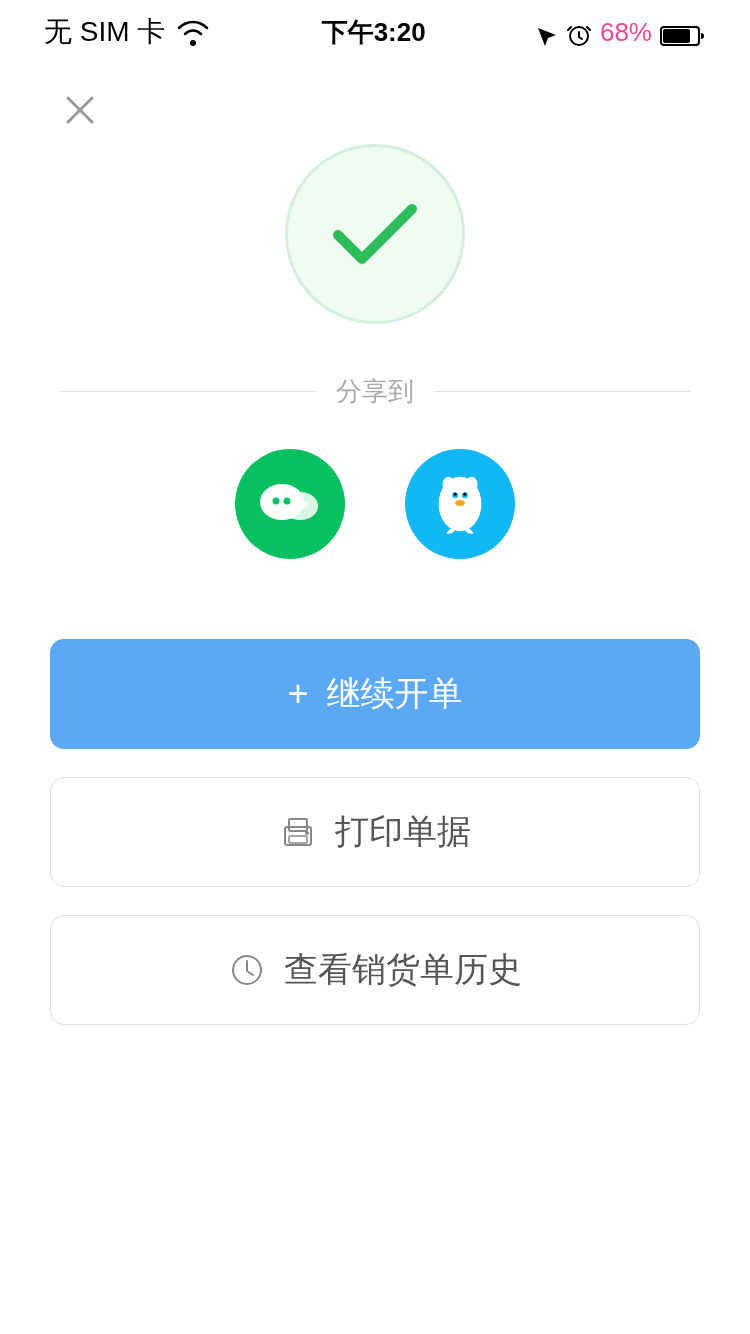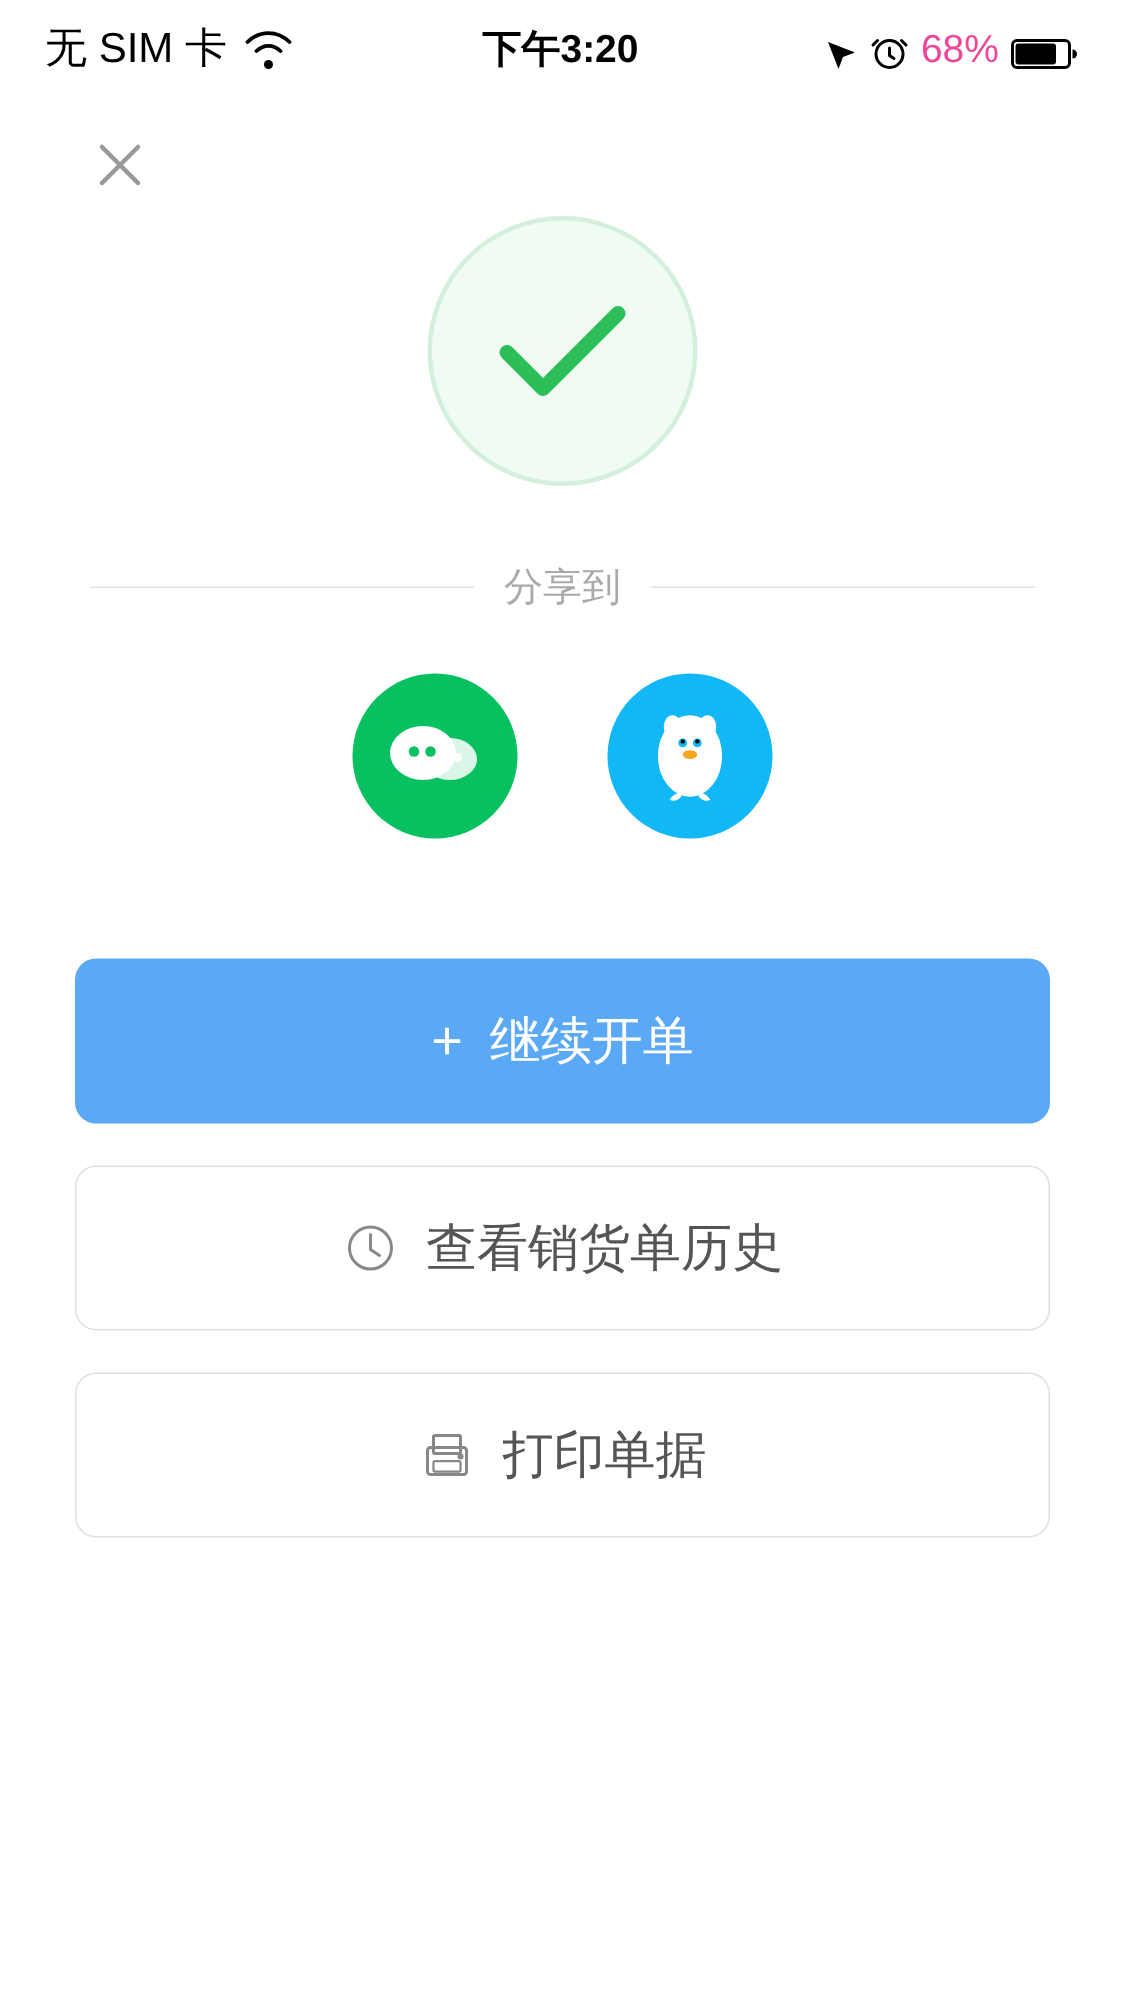--- a/index.html
+++ b/index.html
@@ -14,21 +14,21 @@
       overflow-x: hidden;
     }
 
     
     .status-bar {
       width: 100%;
       height: 64px;
       display: flex;
       align-items: center;
       justify-content: space-between;
-      padding: 0 30px;
+      padding: 0 44px;
       background: #ffffff;
     }
     .status-left {
       font-size: 28px;
       color: #000;
       font-weight: 500;
       display: flex;
       align-items: center;
       gap: 10px;
     }
@@ -268,38 +268,38 @@
         <ellipse cx="44" cy="16" rx="6" ry="8" fill="white"></ellipse>
       </svg>
     </div>
   </div>
 
   <div class="buttons-section">
 
     <button class="btn btn-primary">
       <span style="font-size:36px; color:white; font-weight:300;">+</span>
       <span style="font-size:34px;">继续开单</span>
-    </button>
-
-    <button class="btn btn-secondary">
-      <span class="btn-icon">
-        <svg width="38" height="38" viewBox="0 0 38 38" fill="none">
-          <circle cx="19" cy="19" r="14" stroke="#888" stroke-width="2"></circle>
-          <path d="M19 10v10l6 4" stroke="#888" stroke-width="2" stroke-linecap="round" stroke-linejoin="round"></path>
-        </svg>
-      </span>
-      <span>查看销货单历史</span>
     </button>
 
     <button class="btn btn-secondary">
       <span class="btn-icon">
         <svg width="38" height="38" viewBox="0 0 38 38" fill="none">
           <rect x="6" y="14" width="26" height="18" rx="2" stroke="#888" stroke-width="2"></rect>
           <rect x="10" y="6" width="18" height="12" rx="1" stroke="#888" stroke-width="2"></rect>
           <rect x="10" y="23" width="18" height="7" rx="1" fill="white" stroke="#888" stroke-width="1.5"></rect>
           <circle cx="28" cy="20" r="2" fill="#888"></circle>
         </svg>
       </span>
       <span>打印单据</span>
     </button>
 
+    <button class="btn btn-secondary">
+      <span class="btn-icon">
+        <svg width="38" height="38" viewBox="0 0 38 38" fill="none">
+          <circle cx="19" cy="19" r="14" stroke="#888" stroke-width="2"></circle>
+          <path d="M19 10v10l6 4" stroke="#888" stroke-width="2" stroke-linecap="round" stroke-linejoin="round"></path>
+        </svg>
+      </span>
+      <span>查看销货单历史</span>
+    </button>
+
   </div>
 </div>
 
 </body></html>

